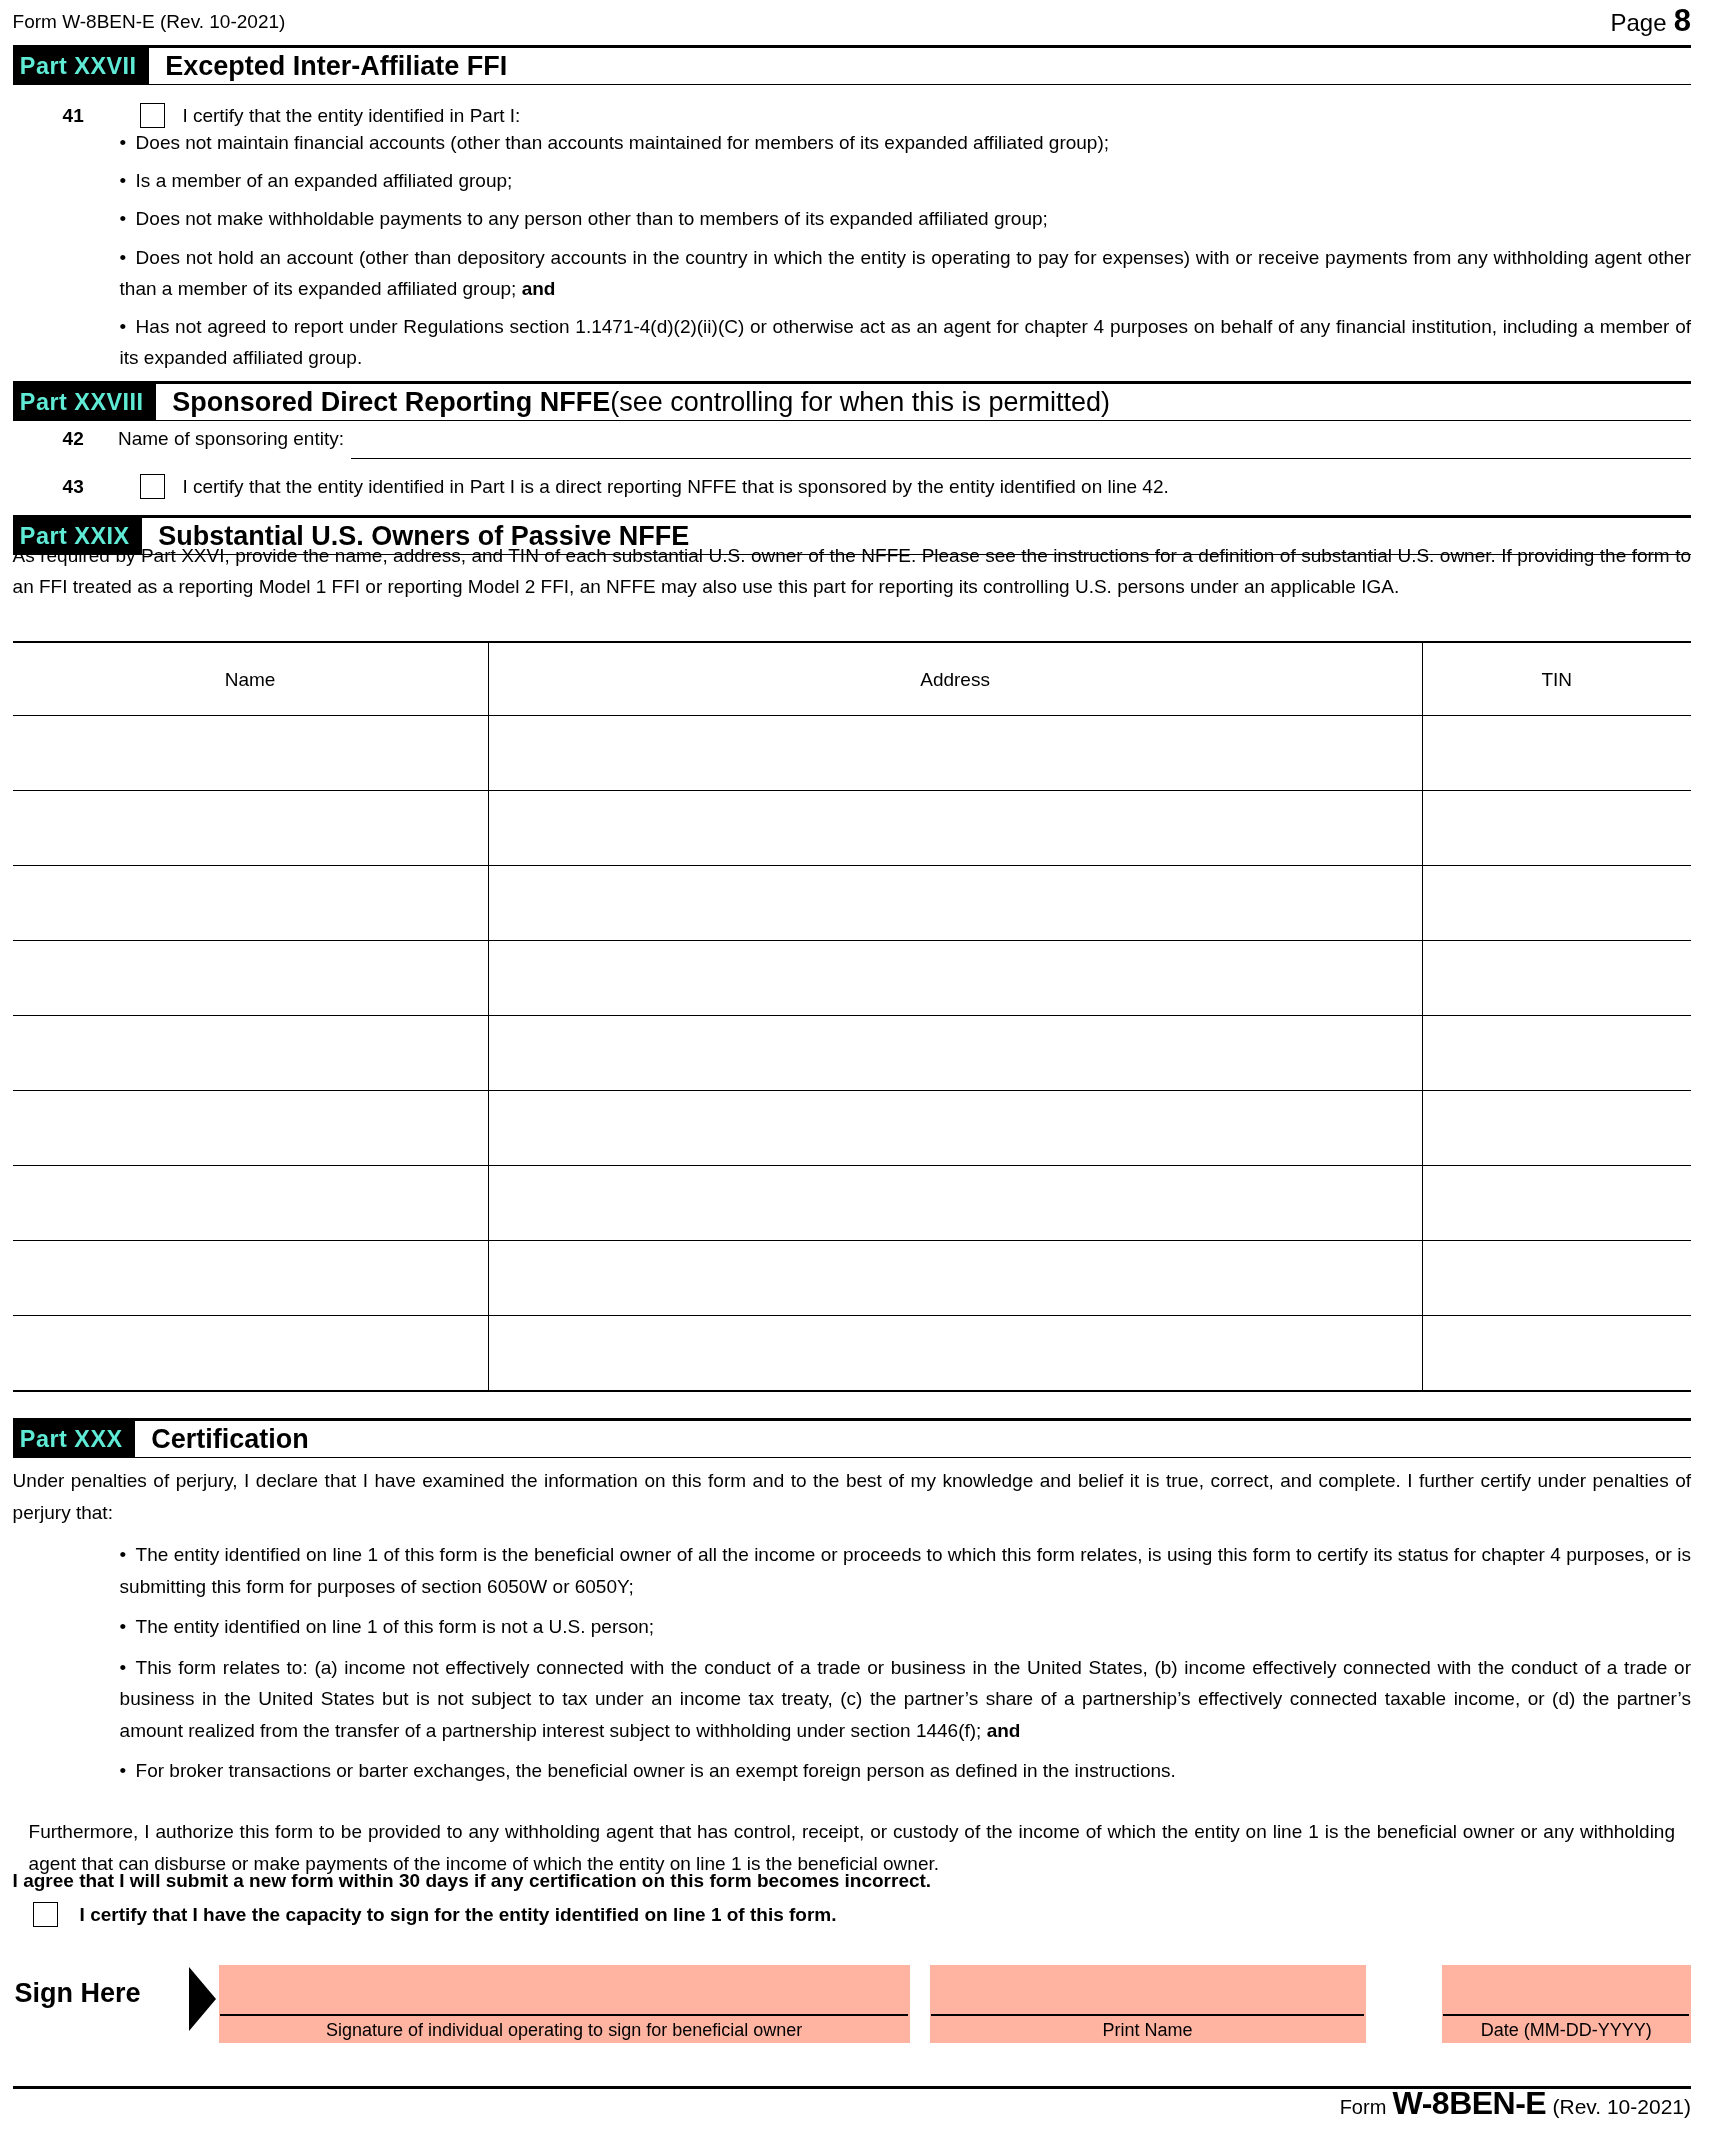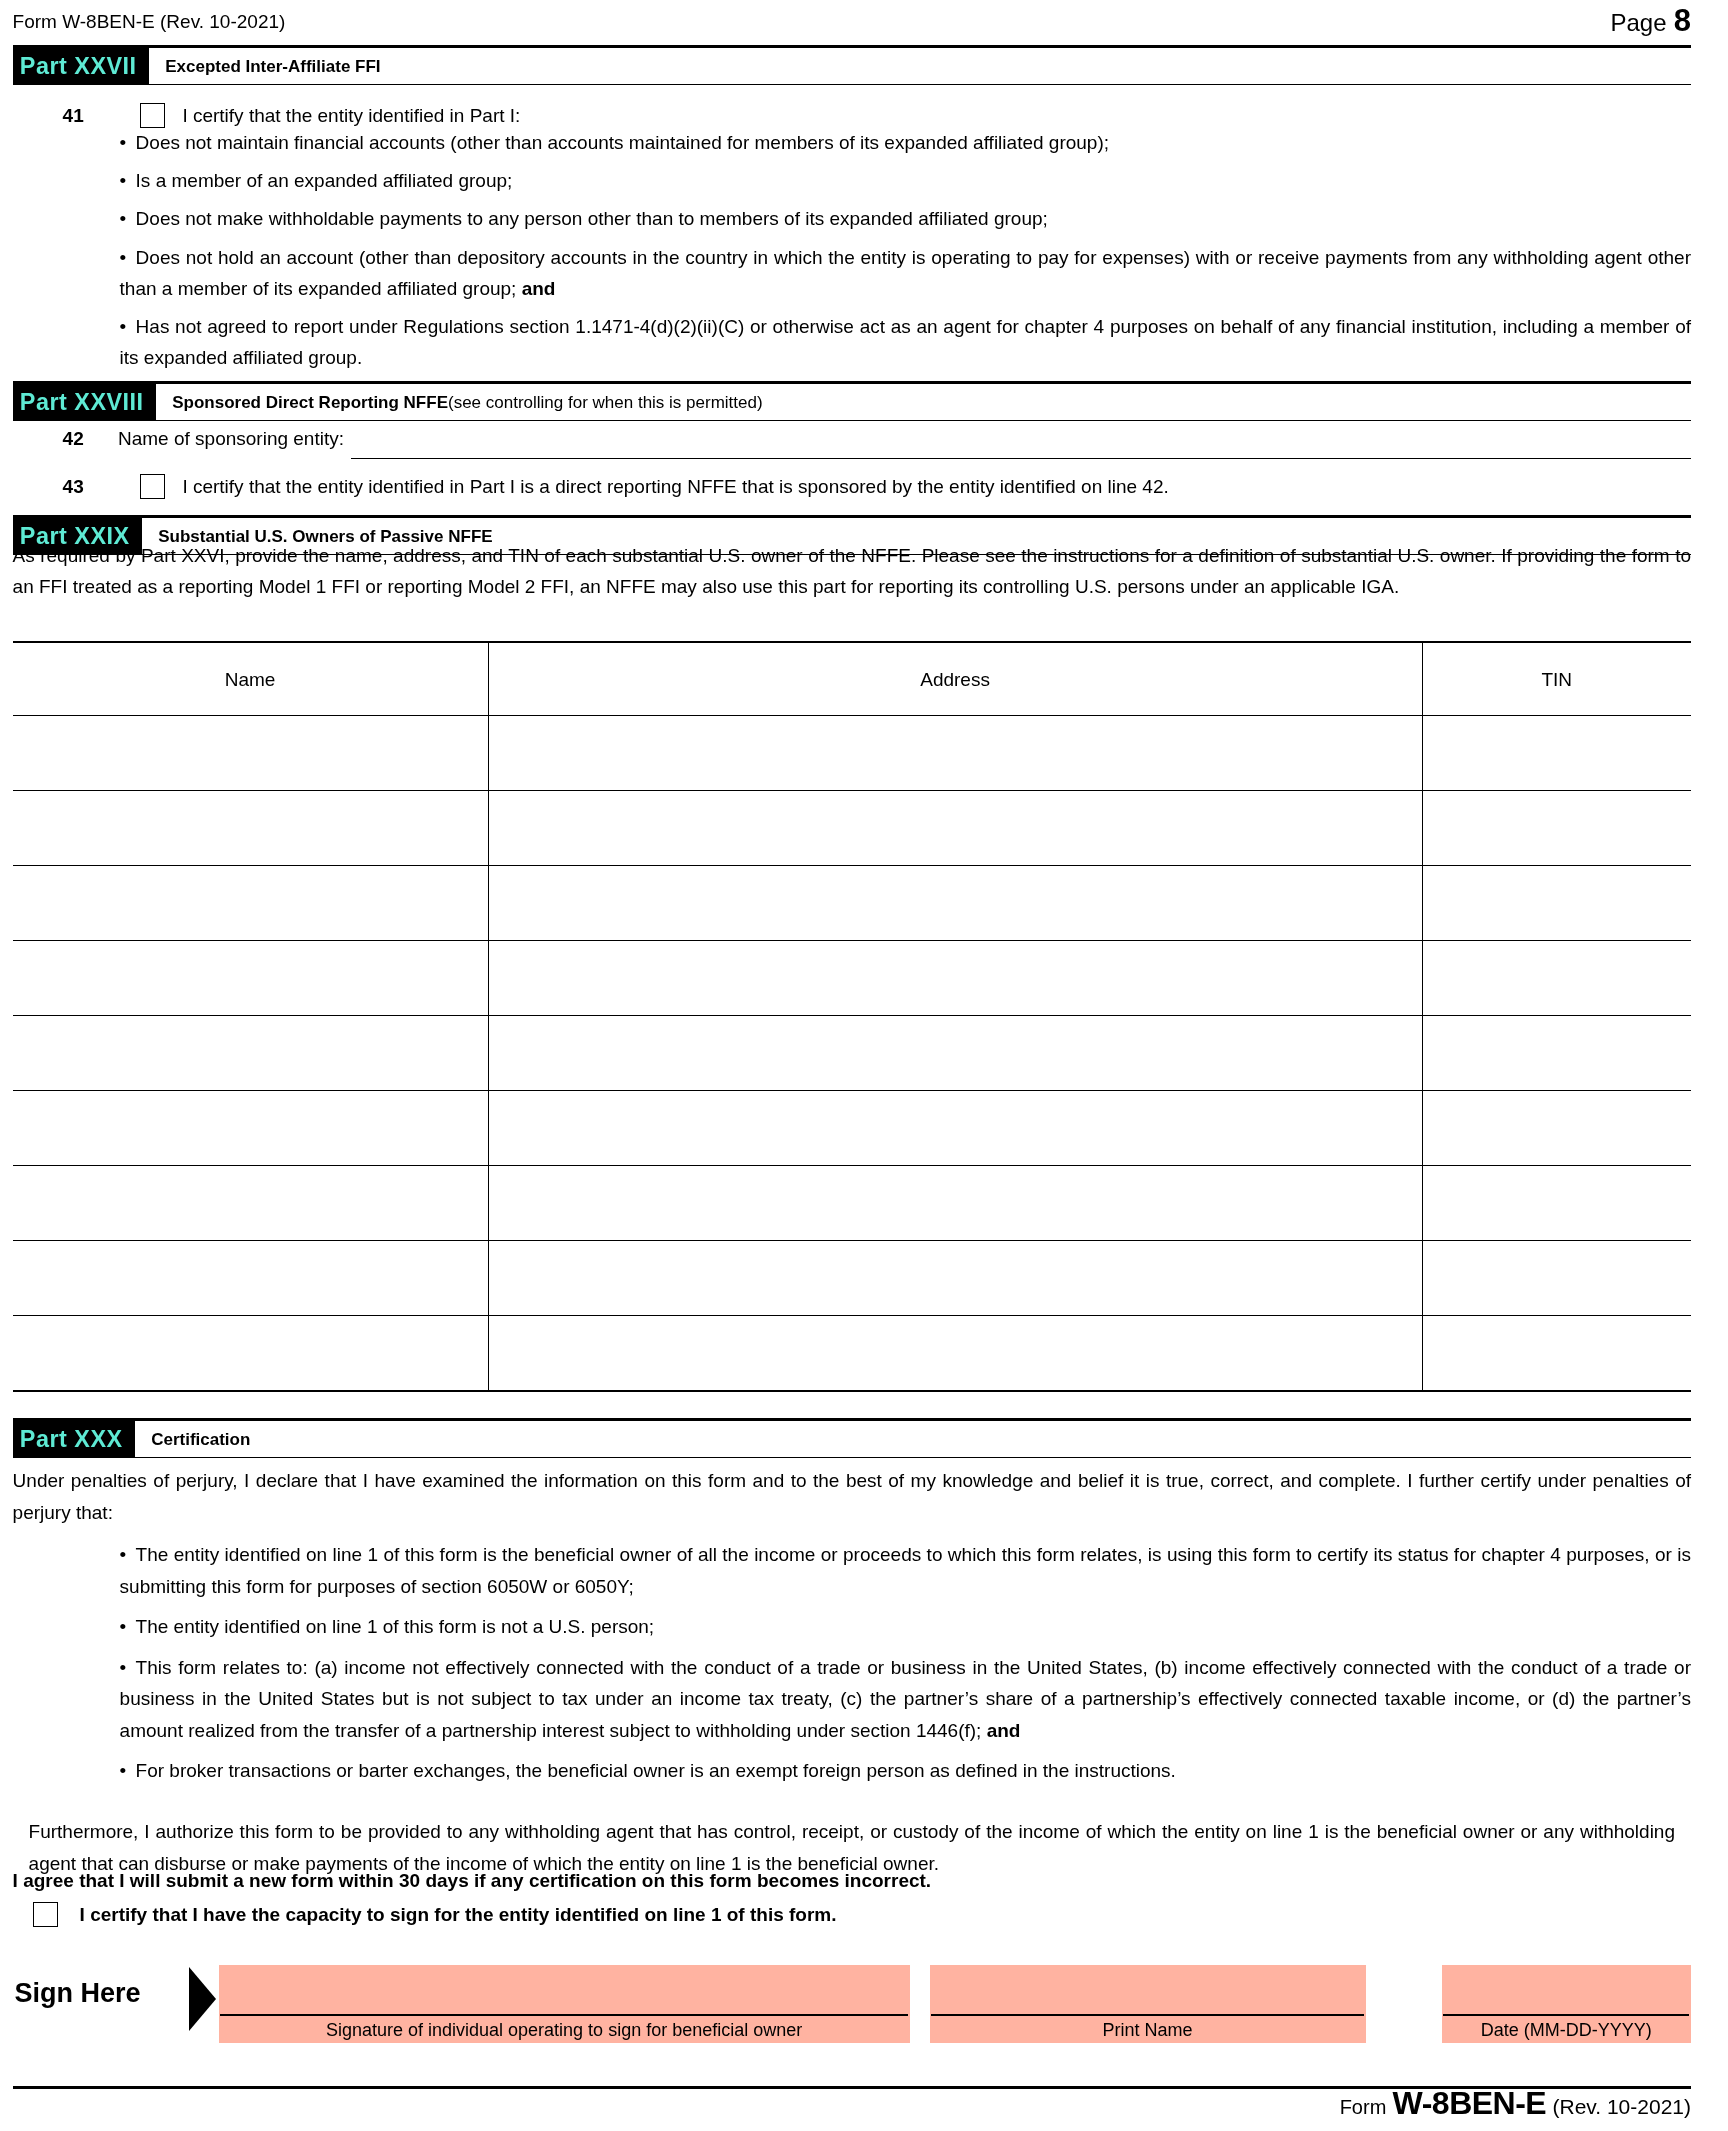--- a/index.html
+++ b/index.html
@@ -19,21 +19,21 @@
   .page-num{font-size:31px;font-weight:bold;margin-left:7.2px}
   #rule-bottom{top:2086px;border-top:3.6px solid #000;height:0}
   #footer{position:absolute;right:37px;top:2088px;display:flex;align-items:baseline}
   .f-form{font-size:20px}
   .f-id{font-size:32px;font-weight:bold;margin:0 6.3px;letter-spacing:-0.5px}
   .f-rev{font-size:21px}
 
   
   .part-bar{border-top:3.6px solid #000;border-bottom:1.8px solid #000;height:36px;display:flex;align-items:stretch;background:#fff}
   .part-label{background:#000;color:#5eead4;font-weight:bold;font-size:23.4px;display:flex;align-items:center;padding:0 12.6px 0 7.2px;letter-spacing:0.5px}
-  .part-title{font-size:17px;font-weight:bold;display:flex;align-items:center;margin-left:16px;white-space:pre}
+  .part-title{font-size:27px;font-weight:bold;display:flex;align-items:center;margin-left:16px;white-space:pre}
   .part-title .note{font-weight:normal}
 
   
   .cbrow{display:flex;align-items:flex-start}
   .num{font-weight:bold;margin-left:50px;width:23.4px;flex:none}
   .checkbox{width:23.4px;height:23.4px;border:1.8px solid #000;background:#fff;flex:none;margin-top:2.7px}
   .cb41{margin-left:54px}
   .cbtext{margin-left:17px}
   .bold{font-weight:bold}
 

